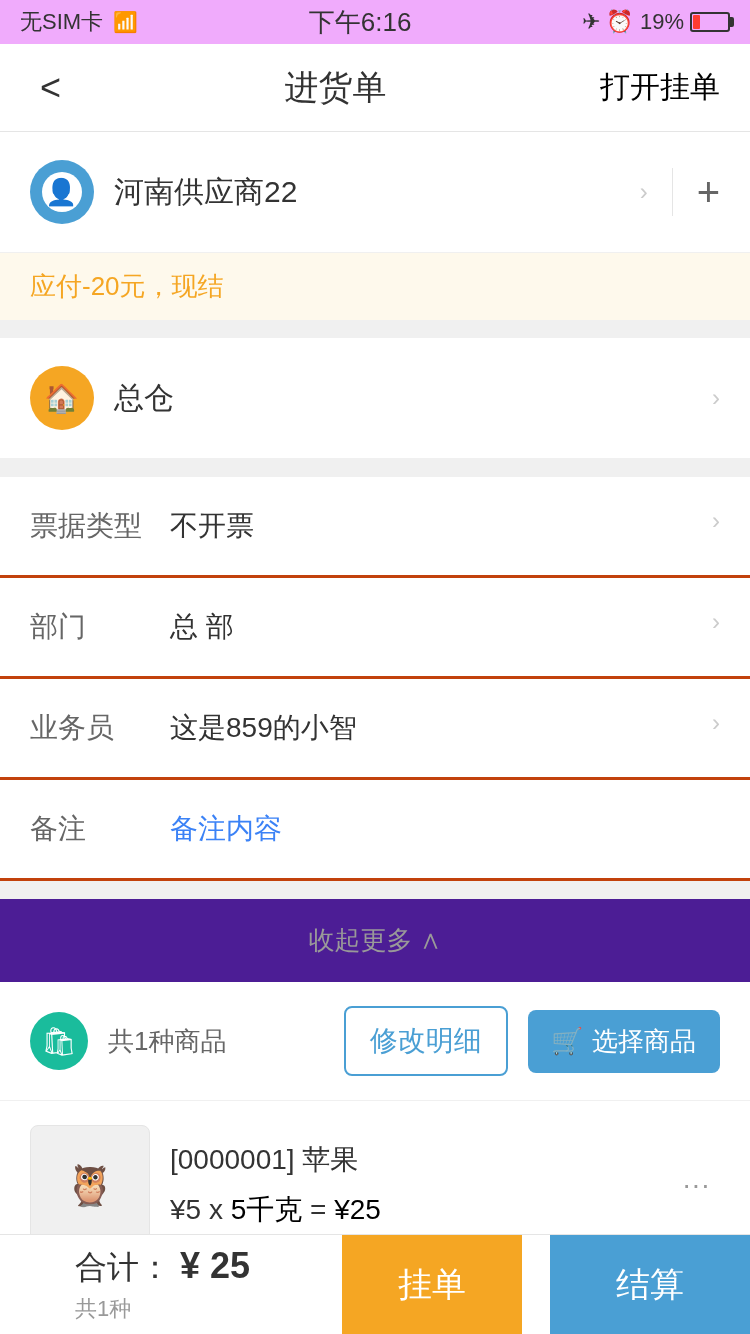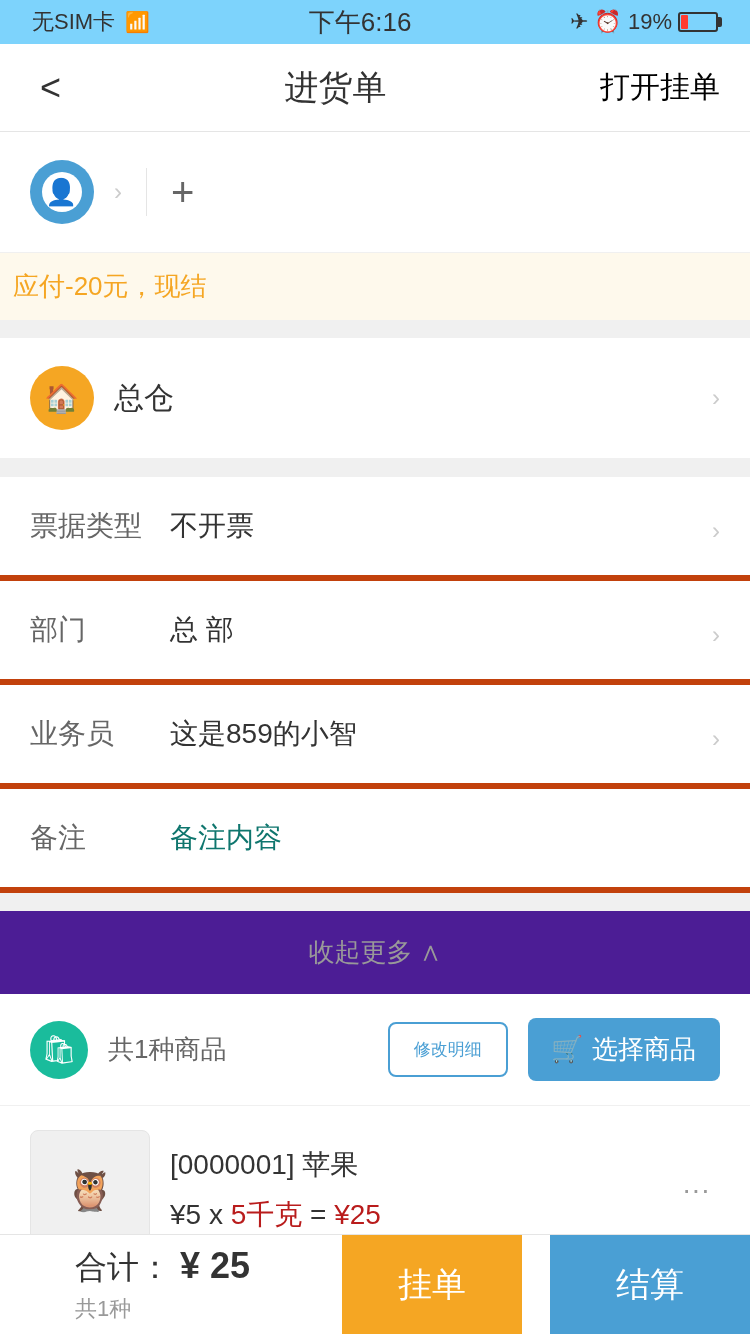--- a/index.html
+++ b/index.html
@@ -8,26 +8,26 @@
       font-family: -apple-system, "PingFang SC", "Helvetica Neue", Arial, sans-serif;
       background: #f0f0f0;
       width: 750px;
       min-height: 1334px;
       font-size: 28px;
       color: #333;
     }
 
     
     .status-bar {
-      background: #7dd3fc;
+      background: #f0abfc;
       height: 44px;
       display: flex;
       align-items: center;
       justify-content: space-between;
-      padding: 0 32px;
+      padding: 0 20px;
       font-size: 22px;
       color: #333;
     }
     .status-left { display: flex; align-items: center; gap: 10px; }
     .status-center { font-size: 26px; font-weight: 500; }
     .status-right { display: flex; align-items: center; gap: 6px; font-size: 22px; }
     .battery-icon {
       width: 40px; height: 20px; border: 2px solid #333; border-radius: 3px;
       position: relative; display: inline-flex; align-items: center;
     }
@@ -92,21 +92,21 @@
     }
     .person-icon { font-size: 26px; color: #4a9fd4; }
     .supplier-name { flex: 1; font-size: 30px; color: #333; }
     .chevron { font-size: 24px; color: #ccc; margin-right: 0; }
     .divider-v { width: 1px; height: 48px; background: #e5e5e5; margin: 0 24px; }
     .add-btn { font-size: 40px; color: #666; cursor: pointer; }
 
     
     .notice-bar {
       background: #fef9ec;
-      padding: 16px 13px;
+      padding: 16px 30px;
       font-size: 26px;
       color: #f5a623;
     }
 
     
     .list-row {
       display: flex;
       align-items: center;
       padding: 28px 30px;
       background: #fff;
@@ -118,39 +118,39 @@
       background: #f5a623;
       display: flex; align-items: center; justify-content: center;
       margin-right: 20px; flex-shrink: 0;
     }
     .warehouse-icon { font-size: 28px; color: #fff; }
     .list-row-label { flex: 1; font-size: 30px; color: #333; }
 
     
     .form-row {
       display: flex;
-      align-items: flex-end;
+      align-items: flex-start;
       padding: 30px 30px;
       background: #fff;
-      border-bottom: 6px solid #c2410c;
+      border-bottom: 3px solid #c2410c;
       cursor: pointer;
     }
     .form-label {
       font-size: 28px;
       color: #666;
       width: 140px;
       flex-shrink: 0;
     }
     .form-value {
       flex: 1;
       font-size: 28px;
       color: #333;
     }
     .form-value.placeholder {
-      color: #0f766e;
+      color: #3b82f6;
     }
 
     
     .collapse-toggle {
       display: flex;
       align-items: center;
       justify-content: center;
       padding: 24px 30px;
       background: #4c1d95;
       font-size: 26px;
@@ -171,21 +171,21 @@
       width: 58px; height: 58px; border-radius: 50%;
       background: #1abc9c;
       display: flex; align-items: center; justify-content: center;
       flex-shrink: 0;
     }
     .product-count { flex: 1; font-size: 26px; color: #666; }
     .btn-outline {
       border: 2px solid #4a9fd4;
       border-radius: 8px;
       padding: 14px 24px;
-      font-size: 17px;
+      font-size: 28px;
       color: #4a9fd4;
       background: transparent;
       cursor: pointer;
     }
     .btn-primary {
       border-radius: 8px;
       padding: 14px 24px;
       font-size: 26px;
       color: #fff;
       background: #4a9fd4;
@@ -210,21 +210,21 @@
       border-radius: 8px;
       display: flex; align-items: center; justify-content: center;
       margin-right: 20px; flex-shrink: 0;
       border: 1px solid #e5e5e5;
       overflow: hidden;
     }
     .owl-icon { font-size: 40px; color: #ccc; }
     .product-info { flex: 1; }
     .product-name { font-size: 28px; color: #333; margin-bottom: 12px; }
     .product-price { font-size: 28px; color: #333; }
-    .product-price .price-value { color: #b91c1c; }
+    .product-price .price-value { color: #000000; }
     .product-more {
       font-size: 28px; color: #999; cursor: pointer; padding: 10px;
     }
 
     
     .bottom-bar {
       display: flex;
       align-items: center;
       background: #fff;
       border-top: 1px solid #e5e5e5;
@@ -289,20 +289,21 @@
 
 <div class="content">
 
   <div class="section">
     <div class="supplier-row">
       <div class="supplier-avatar">
         <div class="supplier-avatar-inner">
           <span class="person-icon">👤</span>
         </div>
       </div>
+      <span class="supplier-name">河南供应商22</span>
       <span class="chevron">›</span>
       <div class="divider-v"></div>
       <span class="add-btn">+</span>
     </div>
     <div class="notice-bar">应付-20元，现结</div>
   </div>
 
   <div class="section">
     <div class="list-row">
       <div class="warehouse-icon-wrap">

